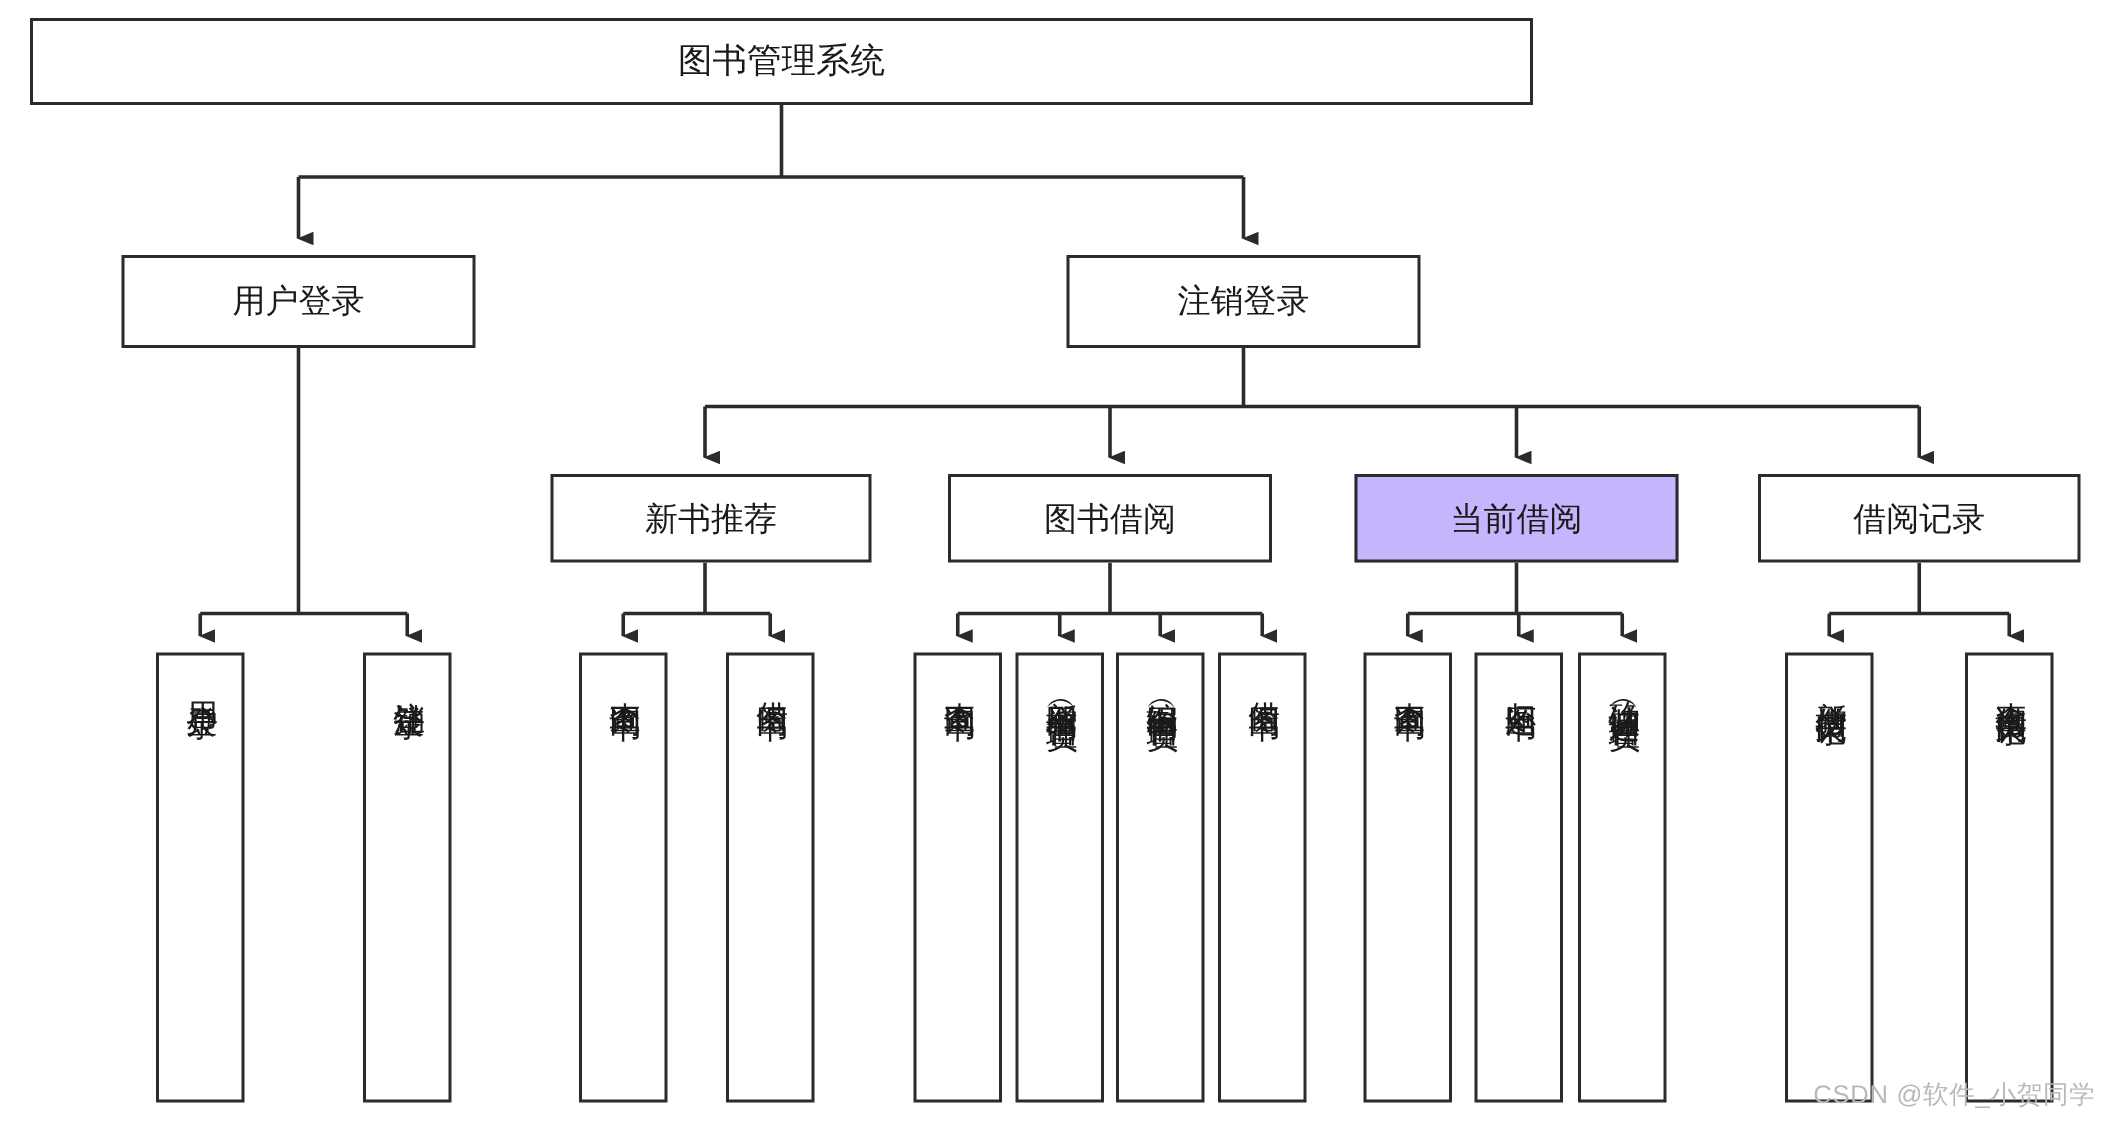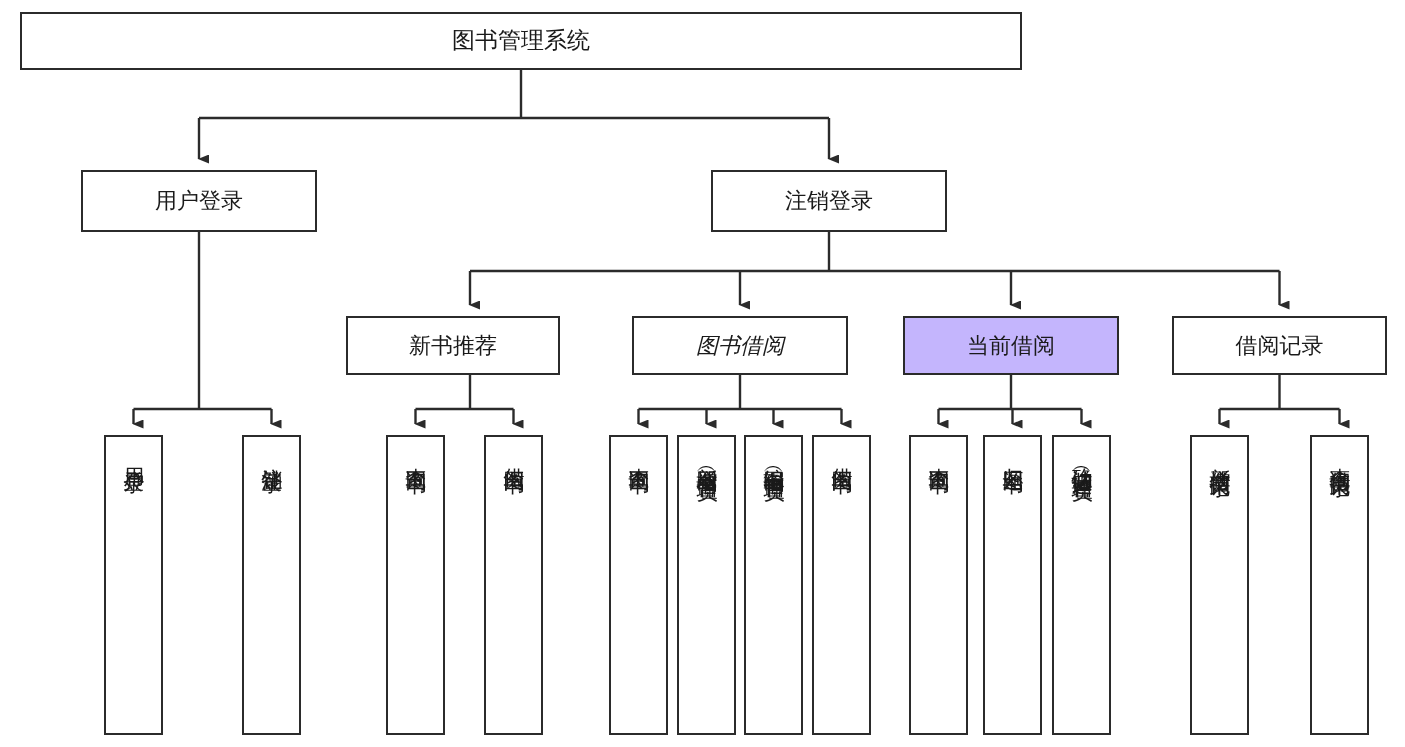--- a/index.html
+++ b/index.html
@@ -126,24 +126,24 @@
   <div id="node-layer">
       <div class="node level-root" style="left: 20px; top: 12px; width: 1002px; height: 58px; border-color: rgb(43, 43, 43); background: rgb(255, 255, 255); color: rgb(26, 26, 26);">
         <span class="label">图书管理系统</span>
       </div>
       <div class="node level-2" style="left: 81px; top: 170px; width: 236px; height: 62px; border-color: rgb(43, 43, 43); background: rgb(255, 255, 255); color: rgb(26, 26, 26);">
         <span class="label">用户登录</span>
       </div>
       <div class="node level-2" style="left: 711px; top: 170px; width: 236px; height: 62px; border-color: rgb(43, 43, 43); background: rgb(255, 255, 255); color: rgb(26, 26, 26);">
         <span class="label">注销登录</span>
       </div>
-      <div class="node level-3" style="left: 346px; top: 316px; width: 214px; height: 59px; border-color: rgb(43, 43, 43); background: rgb(255, 255, 255); color: rgb(26, 26, 26);">
+      <div class="node level-3" style="left: 367px; top: 316px; width: 214px; height: 59px; border-color: rgb(43, 43, 43); background: rgb(255, 255, 255); color: rgb(26, 26, 26);">
         <span class="label">新书推荐</span>
       </div>
-      <div class="node level-3" style="left: 632px; top: 316px; width: 216px; height: 59px; border-color: rgb(43, 43, 43); background: rgb(255, 255, 255); color: rgb(26, 26, 26); font-style: italic;">
+      <div class="node level-3" style="left: 632px; top: 316px; width: 216px; height: 59px; border-color: rgb(43, 43, 43); background: rgb(255, 255, 255); color: rgb(26, 26, 26);">
         <span class="label">图书借阅</span>
       </div>
       <div class="node level-3" style="left: 903px; top: 316px; width: 216px; height: 59px; border-color: rgb(43, 43, 43); background: #c4b5fd; color: rgb(26, 26, 26);">
         <span class="label">当前借阅</span>
       </div>
       <div class="node level-3" style="left: 1172px; top: 316px; width: 215px; height: 59px; border-color: rgb(43, 43, 43); background: rgb(255, 255, 255); color: rgb(26, 26, 26); text-align: center;">
         <span class="label">借阅记录</span>
       </div>
       <div class="node leaf" style="left: 104px; top: 435px; width: 59px; height: 300px; border-color: rgb(43, 43, 43); background: rgb(255, 255, 255); color: rgb(26, 26, 26);">
         <span class="label">用户登录</span>
@@ -179,13 +179,14 @@
         <span class="label">确认归还（管理员）</span>
       </div>
       <div class="node leaf" style="left: 1190px; top: 435px; width: 59px; height: 300px; border-color: rgb(43, 43, 43); background: rgb(255, 255, 255); color: rgb(26, 26, 26);">
         <span class="label">新增借阅记录</span>
       </div>
       <div class="node leaf" style="left: 1310px; top: 435px; width: 59px; height: 300px; border-color: rgb(43, 43, 43); background: rgb(255, 255, 255); color: rgb(26, 26, 26);">
         <span class="label">查询借阅记录</span>
       </div>
     </div>
 
+  <div id="watermark">CSDN @软件_小贺同学</div>
 </div>
 
 </body></html>

